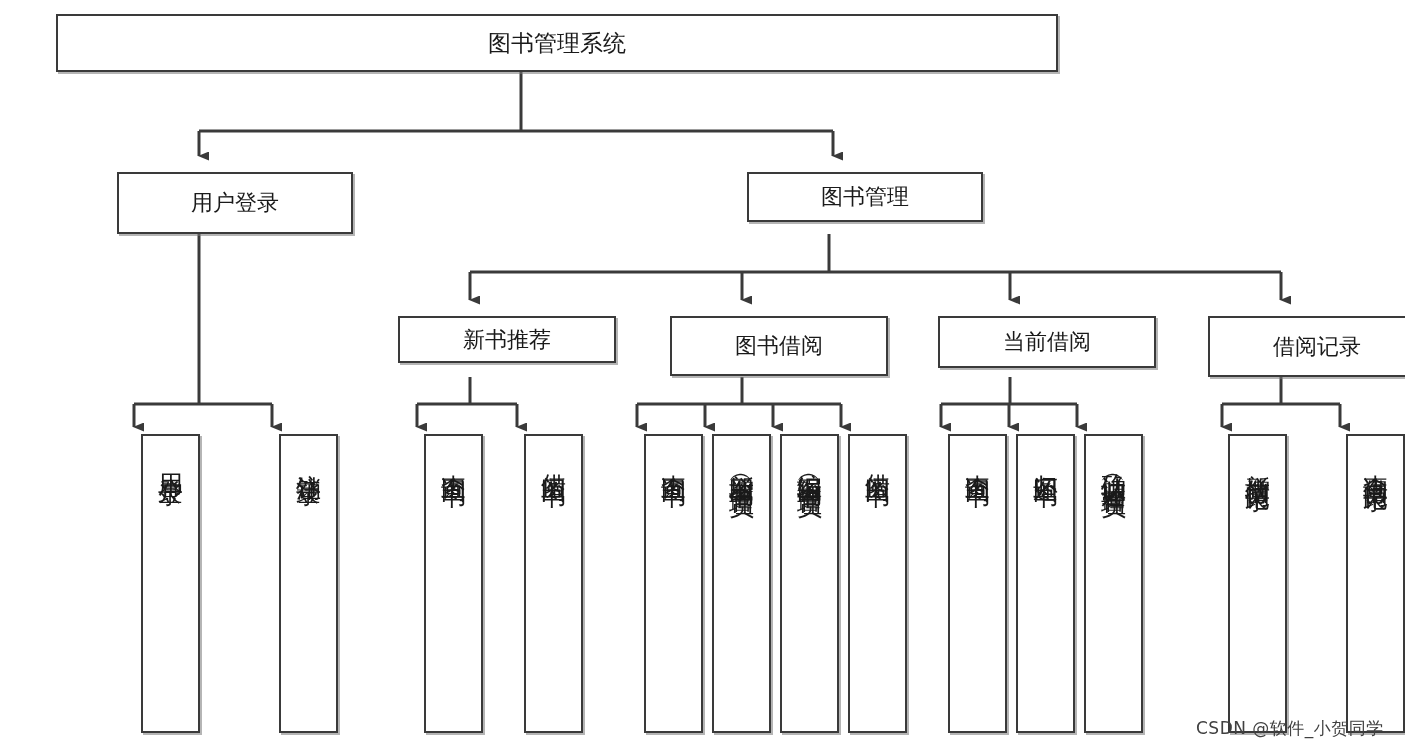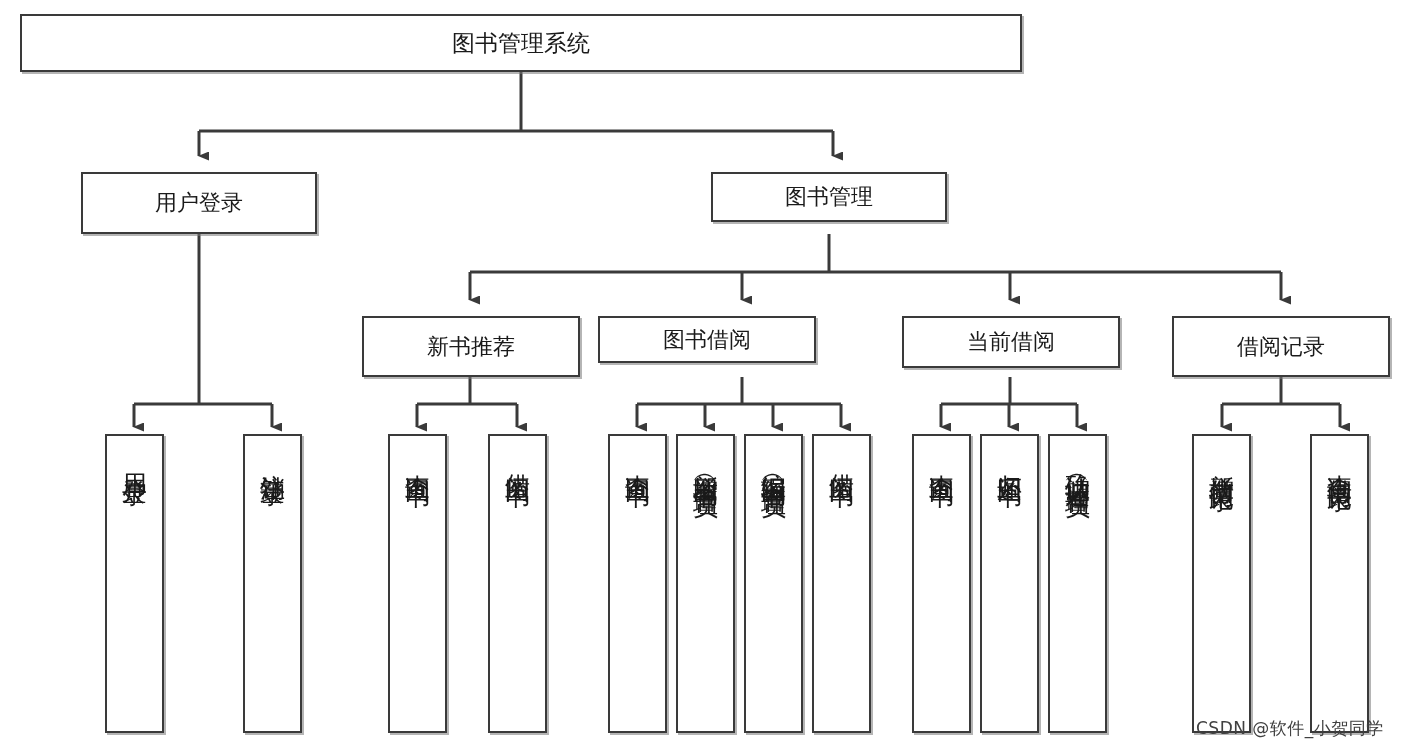--- a/index.html
+++ b/index.html
@@ -30,20 +30,21 @@
     position: absolute;
     box-sizing: border-box;
     background: #ffffff;
     border: 2px solid #3a3a3a;
     box-shadow: 2px 2px 0 0 rgba(120,120,120,0.55);
     display: flex;
     align-items: center;
     justify-content: center;
     color: #1a1a1a;
     z-index: 2;
+    margin-left: 36px;
   }
   .node .label {
     display: block;
     text-align: center;
     line-height: 1.15;
     white-space: nowrap;
   }
   
   .node.horiz .label {
     font-size: 22px;
@@ -131,24 +132,24 @@
     <span class="label">图书管理系统</span>
   </div>
 
   <div class="node horiz" style="left:81px; top:172px; width:236px; height:62px;">
     <span class="label">用户登录</span>
   </div>
   <div class="node horiz" style="left:711px; top:172px; width:236px; height:50px;">
     <span class="label">图书管理</span>
   </div>
 
-  <div class="node horiz" style="left:362px; top:316px; width:218px; height:61px;">
+  <div class="node horiz" style="left:362px; top:316px; width:218px; height:47px;">
     <span class="label">新书推荐</span>
   </div>
-  <div class="node horiz" style="left:598px; top:316px; width:218px; height:47px;">
+  <div class="node horiz" style="left:634px; top:316px; width:218px; height:60px;">
     <span class="label">图书借阅</span>
   </div>
   <div class="node horiz" style="left:902px; top:316px; width:218px; height:52px;">
     <span class="label">当前借阅</span>
   </div>
   <div class="node horiz" style="left:1172px; top:316px; width:218px; height:61px;">
     <span class="label">借阅记录</span>
   </div>
 
   <div class="node vert" style="left:105px; top:434px; width:59px; height:299px;">

